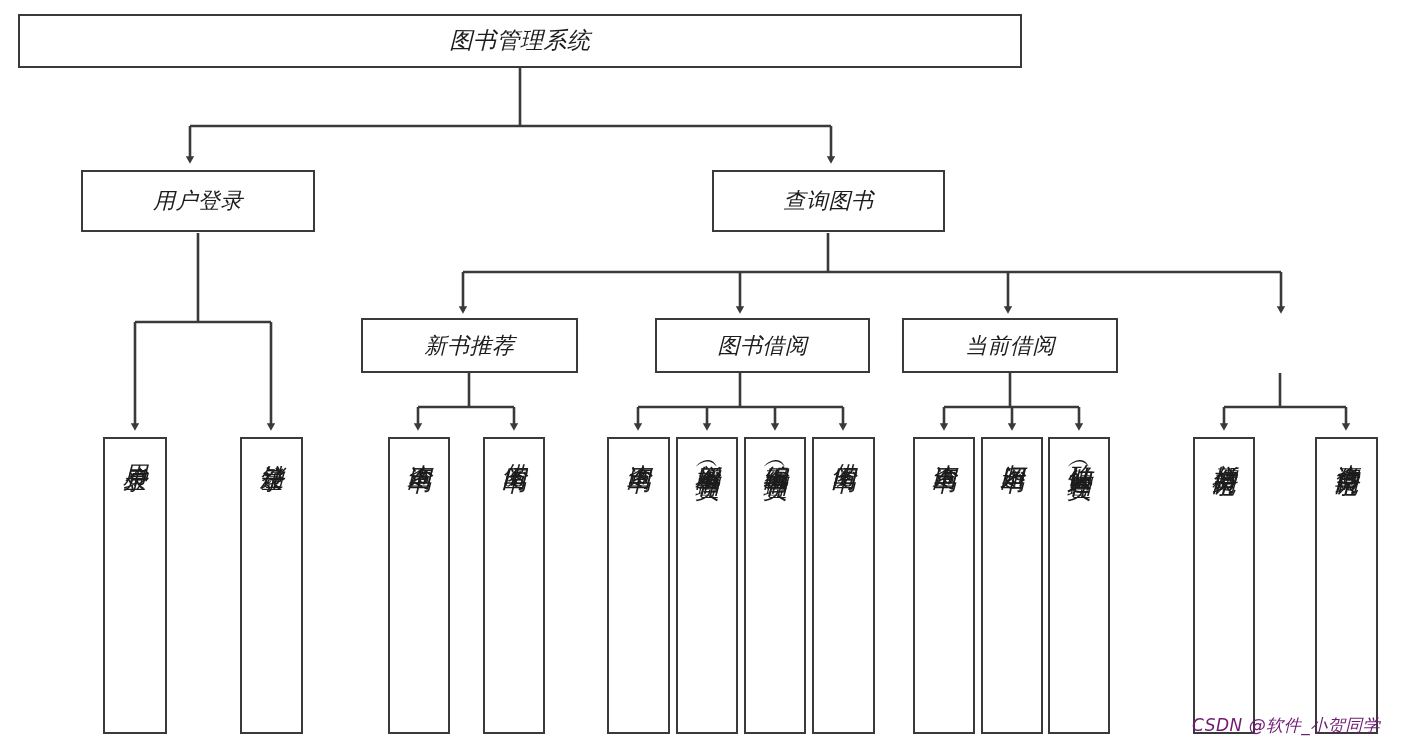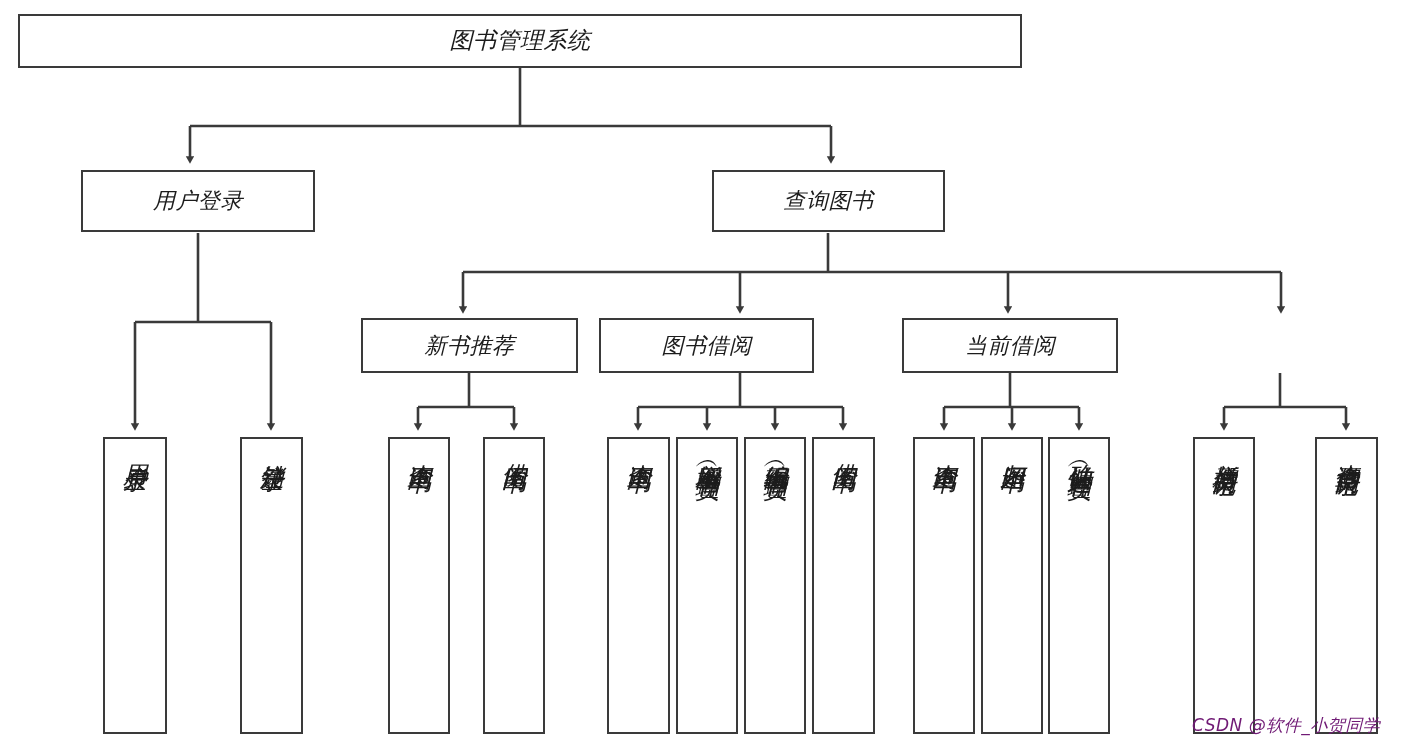--- a/index.html
+++ b/index.html
@@ -135,21 +135,21 @@
   <div class="node horizontal" style="left:81px; top:170px; width:234px; height:62px;">
     <span class="node-label">用户登录</span>
   </div>
   <div class="node horizontal" style="left:712px; top:170px; width:233px; height:62px;">
     <span class="node-label">查询图书</span>
   </div>
 
   <div class="node horizontal" style="left:361px; top:318px; width:217px; height:55px;">
     <span class="node-label">新书推荐</span>
   </div>
-  <div class="node horizontal" style="left:599px; top:318px; width:215px; height:55px;">
+  <div class="node horizontal" style="left:655px; top:318px; width:215px; height:55px;">
     <span class="node-label">图书借阅</span>
   </div>
   <div class="node horizontal" style="left:902px; top:318px; width:216px; height:55px;">
     <span class="node-label">当前借阅</span>
   </div>
 
   <div class="node vertical" style="left:103px; top:437px; width:64px; height:297px;">
     <span class="node-label">用户登录</span>
   </div>
   <div class="node vertical" style="left:240px; top:437px; width:63px; height:297px;">

